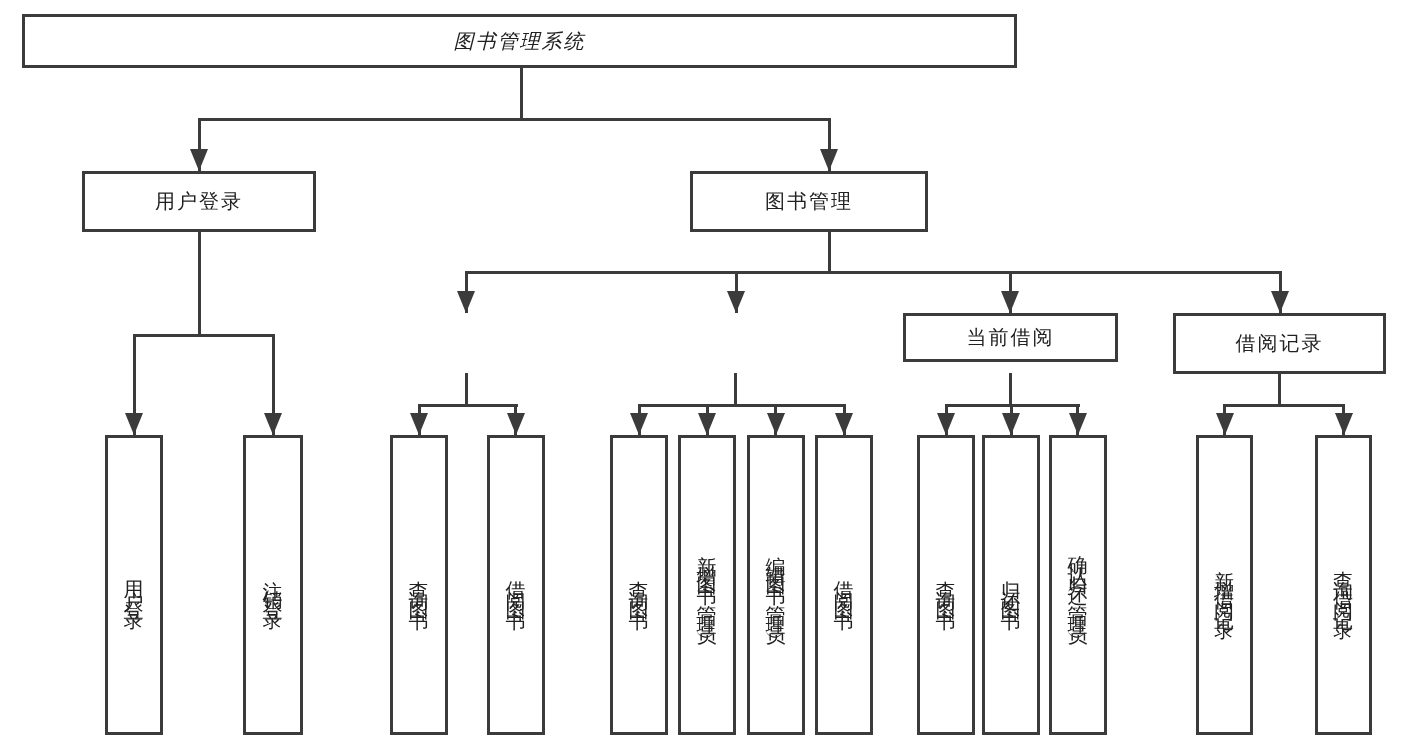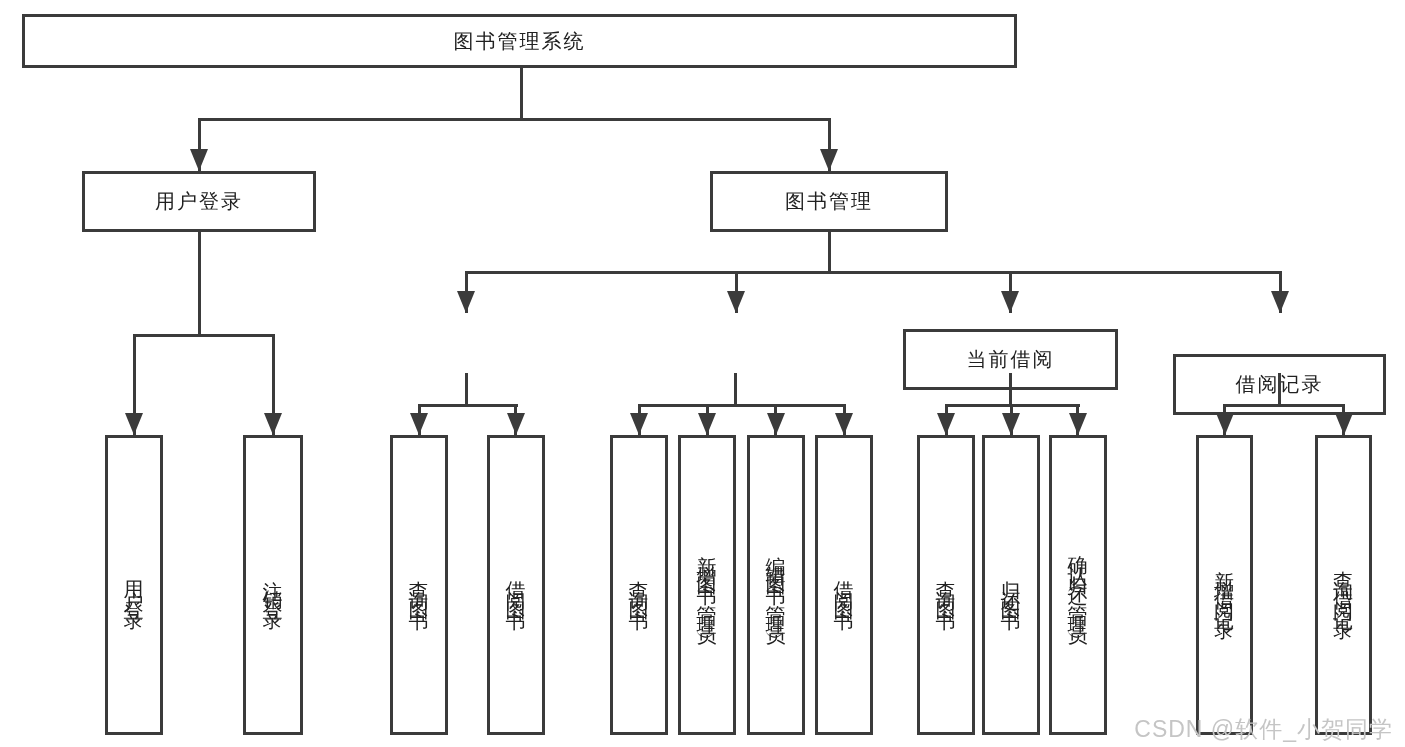--- a/index.html
+++ b/index.html
@@ -29,35 +29,35 @@
   .watermark {
     position:absolute; right:12px; bottom:2px; z-index:5;
     color:var(--watermark,#c5c5c5); font-size:23px; letter-spacing:1px;
   }
 </style>
 </head>
 <body>
 
 <div class="canvas">
 
-  <div class="box" style="left:22px; top:14px; width:995px; height:54px;">
+  <div class="box" style="left:22px; top:14px; width:995px; height:54px;font-style:italic;">
     <span>图书管理系统</span>
   </div>
 
   <div class="vline" style="left:520px; top:66px; height:52px;"></div>
   <div class="hline" style="left:198px; top:118px; width:633px;"></div>
   <div class="vline" style="left:198px; top:118px; height:53px;"></div>
   <div class="vline" style="left:828px; top:118px; height:53px;"></div>
   <div class="arrow" style="left:190px; top:149px;"></div>
   <div class="arrow" style="left:820px; top:149px;"></div>
 
   <div class="box" style="left:82px; top:171px; width:234px; height:61px;">
     <span>用户登录</span>
   </div>
-  <div class="box" style="left:710px; top:171px; width:238px; height:61px;">
+  <div class="box" style="left:690px; top:171px; width:238px; height:61px;">
     <span>图书管理</span>
   </div>
 
   <div class="vline" style="left:198px; top:231px; height:106px;"></div>
   <div class="hline" style="left:133px; top:334px; width:142px;"></div>
   <div class="vline" style="left:133px; top:334px; height:101px;"></div>
   <div class="vline" style="left:272px; top:334px; height:101px;"></div>
   <div class="arrow" style="left:125px; top:413px;"></div>
   <div class="arrow" style="left:264px; top:413px;"></div>
 
@@ -65,24 +65,24 @@
   <div class="hline" style="left:465px; top:271px; width:817px;"></div>
   <div class="vline" style="left:465px; top:271px; height:42px;"></div>
   <div class="vline" style="left:735px; top:271px; height:42px;"></div>
   <div class="vline" style="left:1009px; top:271px; height:42px;"></div>
   <div class="vline" style="left:1279px; top:271px; height:42px;"></div>
   <div class="arrow" style="left:457px; top:291px;"></div>
   <div class="arrow" style="left:727px; top:291px;"></div>
   <div class="arrow" style="left:1001px; top:291px;"></div>
   <div class="arrow" style="left:1271px; top:291px;"></div>
 
-  <div class="box" style="left:903px; top:329px; width:215px; height:61px;">
+  <div class="box" style="left:903px; top:313px; width:215px; height:49px;">
     <span>当前借阅</span>
   </div>
-  <div class="box" style="left:1173px; top:313px; width:213px; height:61px;margin-top:41px;">
+  <div class="box" style="left:1173px; top:313px; width:213px; height:61px;">
     <span>借阅记录</span>
   </div>
 
   <div class="vline" style="left:465px; top:373px; height:34px;"></div>
   <div class="hline" style="left:418px; top:404px; width:100px;"></div>
   <div class="vline" style="left:418px; top:404px; height:31px;"></div>
   <div class="vline" style="left:514px; top:404px; height:31px;"></div>
   <div class="arrow" style="left:410px; top:413px;"></div>
   <div class="arrow" style="left:507px; top:413px;"></div>
 
@@ -150,15 +150,14 @@
     <span>确认归还（管理员）</span>
   </div>
 
   <div class="box vbox" style="left:1196px; top:435px; width:57px; height:300px;">
     <span>新增借阅记录</span>
   </div>
   <div class="box vbox" style="left:1315px; top:435px; width:57px; height:300px;">
     <span>查询借阅记录</span>
   </div>
 
-  <div class="watermark">CSDN @软件_小贺同学</div>
 
 </div>
 
 </body></html>

